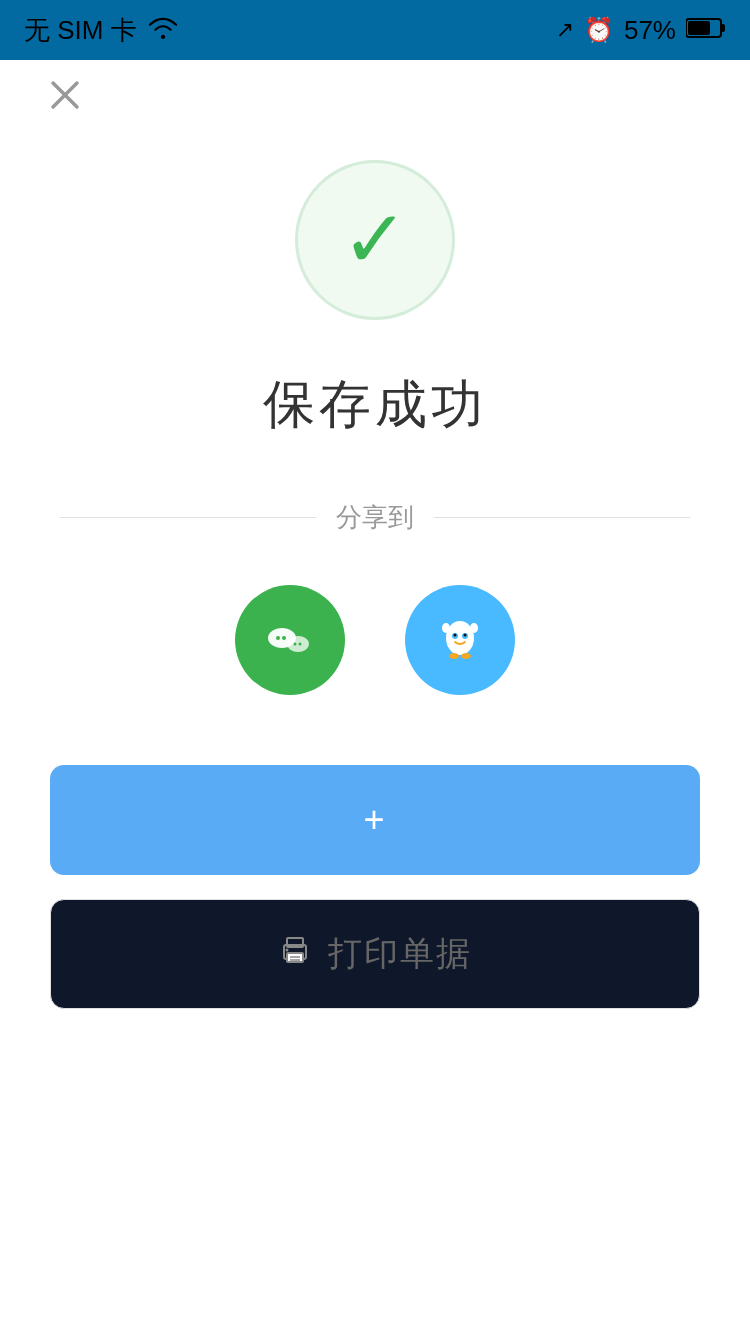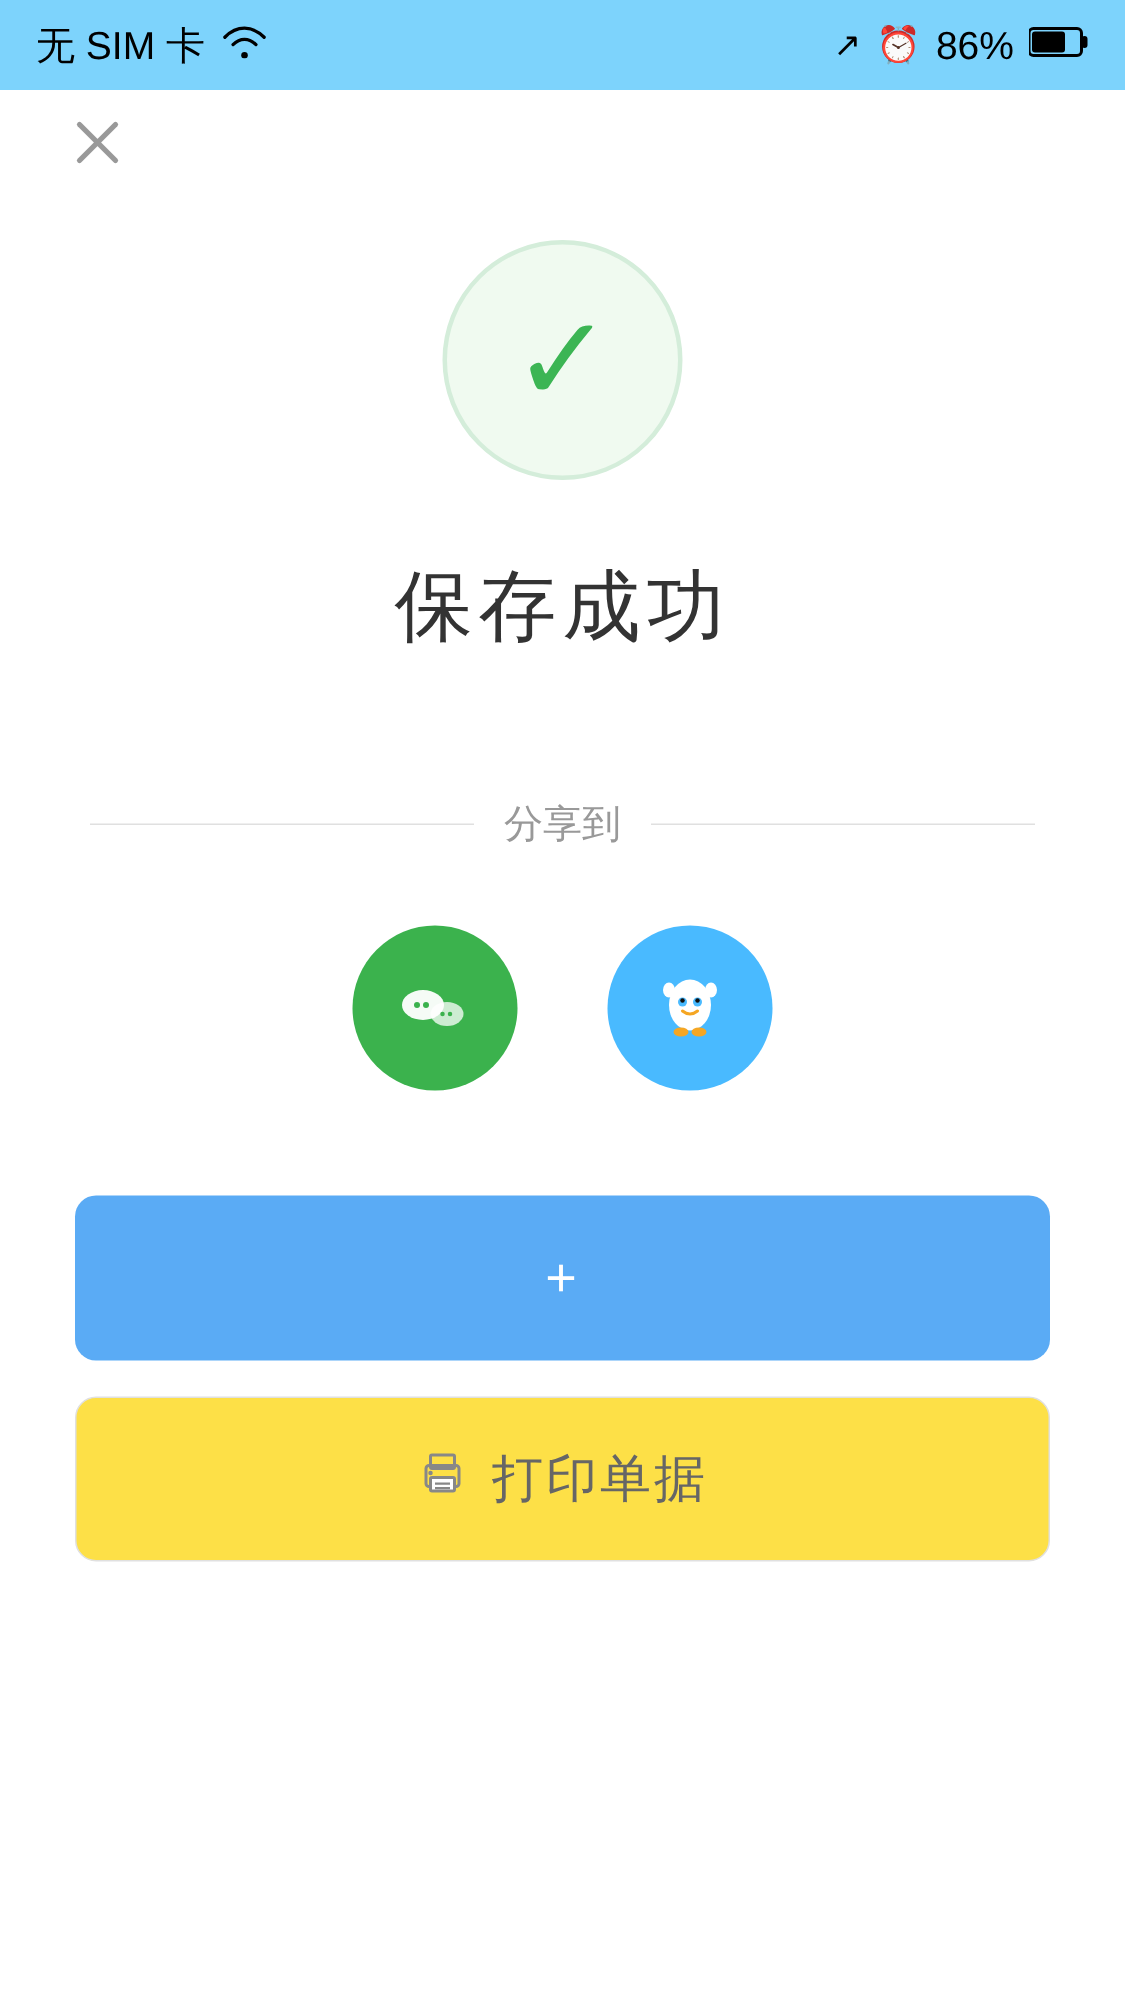--- a/index.html
+++ b/index.html
@@ -13,21 +13,21 @@
       position: relative;
     }
 
     
     .status-bar {
       display: flex;
       justify-content: space-between;
       align-items: center;
       padding: 0 24px;
       height: 60px;
-      background: #7dd3fc;
+      background: #0369a1;
     }
 
     .status-left {
       display: flex;
       align-items: center;
       gap: 10px;
       font-size: 26px;
       color: #000;
       font-weight: 500;
     }
@@ -92,21 +92,21 @@
       color: #3cb554;
       font-size: 80px;
       line-height: 1;
     }
 
     
     .success-title {
       font-size: 52px;
       color: #333;
       font-weight: 500;
-      margin-bottom: 92px;
+      margin-bottom: 60px;
       letter-spacing: 4px;
     }
 
     
     .share-section {
       width: 100%;
       padding: 0 60px;
       margin-bottom: 50px;
     }
 
@@ -178,21 +178,21 @@
       display: flex;
       align-items: center;
       justify-content: center;
       gap: 16px;
       letter-spacing: 2px;
     }
 
     .btn-secondary {
       width: 100%;
       height: 110px;
-      background: #fde047;
+      background: #0f172a;
       border: 1px solid #e0e0e0;
       border-radius: 14px;
       color: #666;
       font-size: 34px;
       cursor: pointer;
       display: flex;
       align-items: center;
       justify-content: center;
       gap: 16px;
       letter-spacing: 2px;
@@ -213,21 +213,21 @@
       </svg>
     </span>
   </div>
 
 
   <div class="status-right">
 
     <span style="font-size:22px;">↗</span>
 
     <span style="font-size:24px;">⏰</span>
-    <span style="font-size:26px;">86%</span>
+    <span style="font-size:26px;">57%</span>
 
     <span>
       <svg width="40" height="22" viewBox="0 0 40 22">
         <rect x="0" y="2" width="35" height="18" rx="3" fill="none" stroke="#000" stroke-width="2"></rect>
         <rect x="35" y="7" width="4" height="8" rx="2" fill="#000"></rect>
         <rect x="2" y="4" width="22" height="14" rx="2" fill="#000"></rect>
       </svg>
     </span>
   </div>
 </div>

